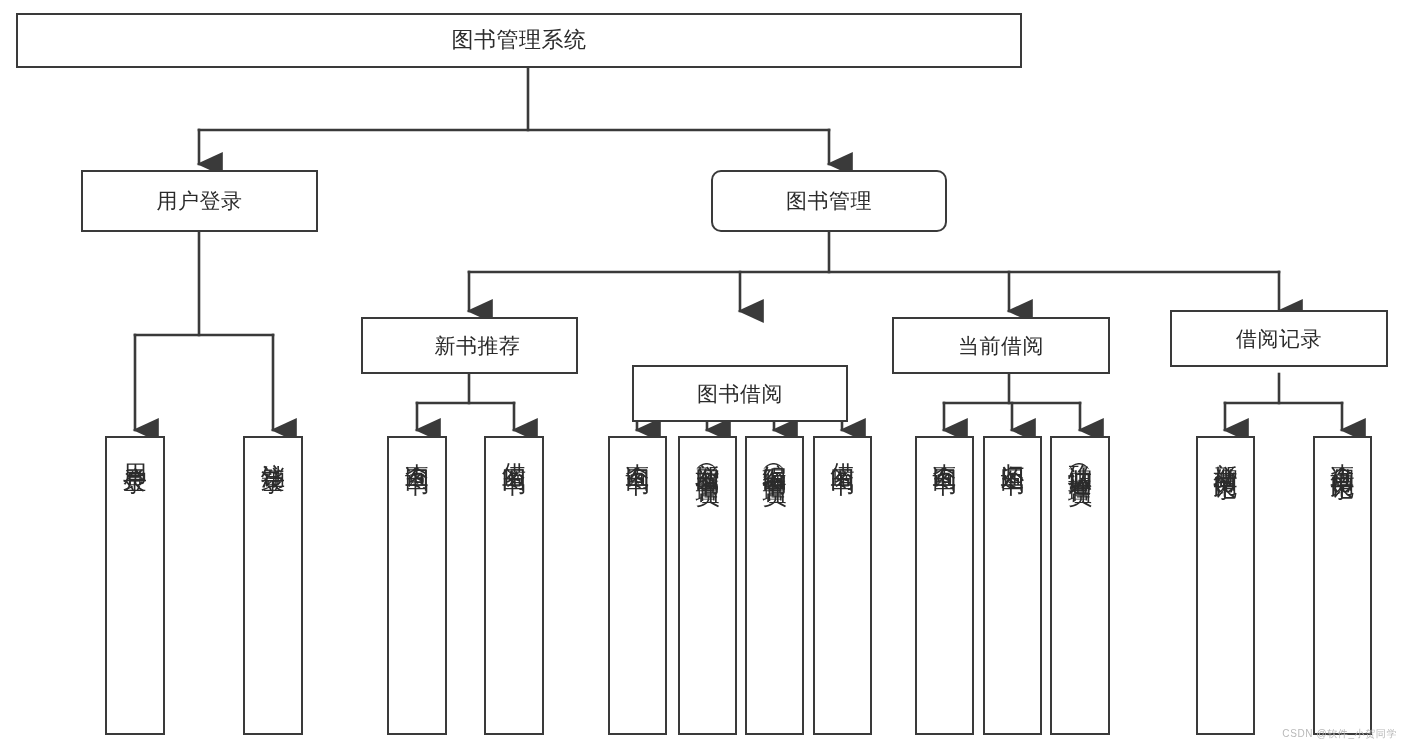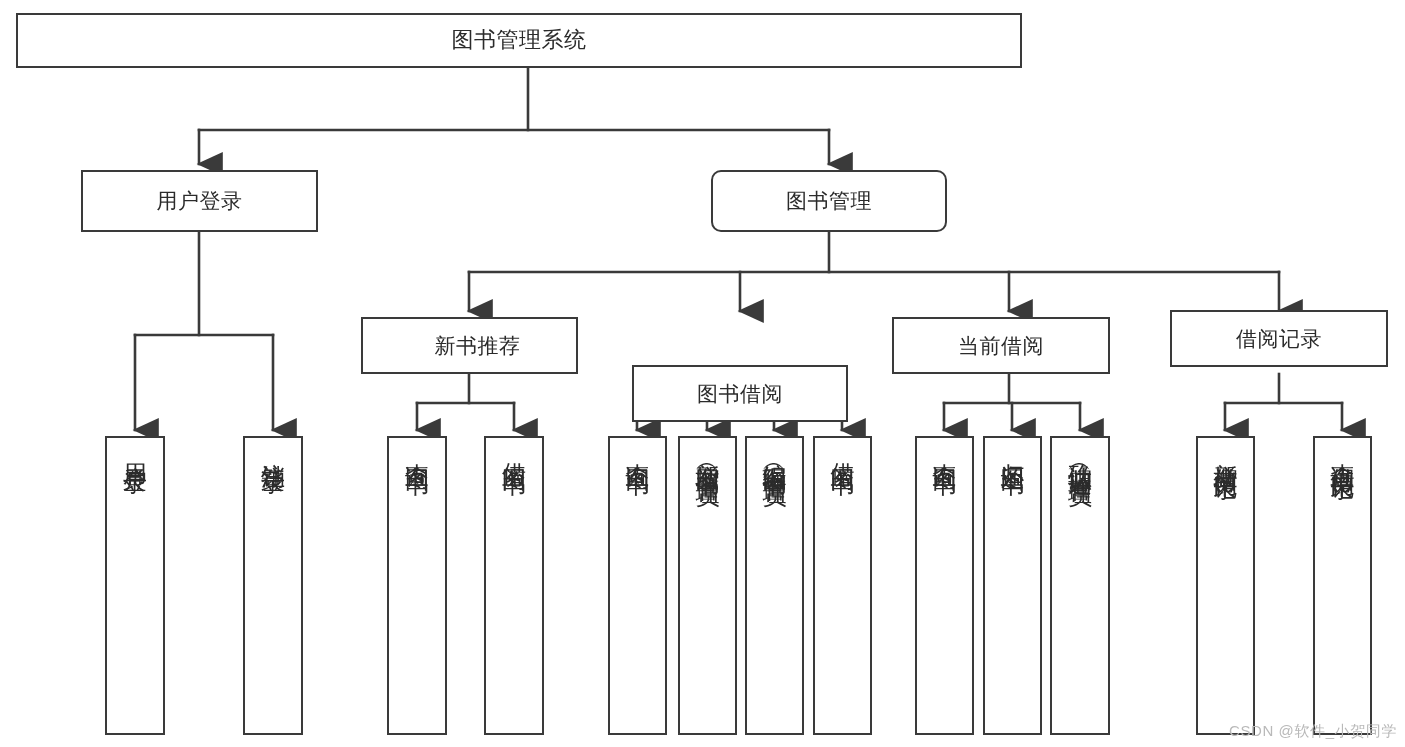--- a/index.html
+++ b/index.html
@@ -66,21 +66,21 @@
     margin: 0 auto;
     white-space: nowrap;
   }
   .node.vert.start .node-label {
     align-self: flex-start;
   }
   #watermark {
     position: absolute;
     right: 8px;
     bottom: 6px;
-    font-size: 15px;
+    font-size: 10px;
     color: #b9b9b9;
     letter-spacing: 0.6px;
     z-index: 5;
     user-select: none;
     white-space: nowrap;
   }
 </style>
 </head>
 <body>
 

